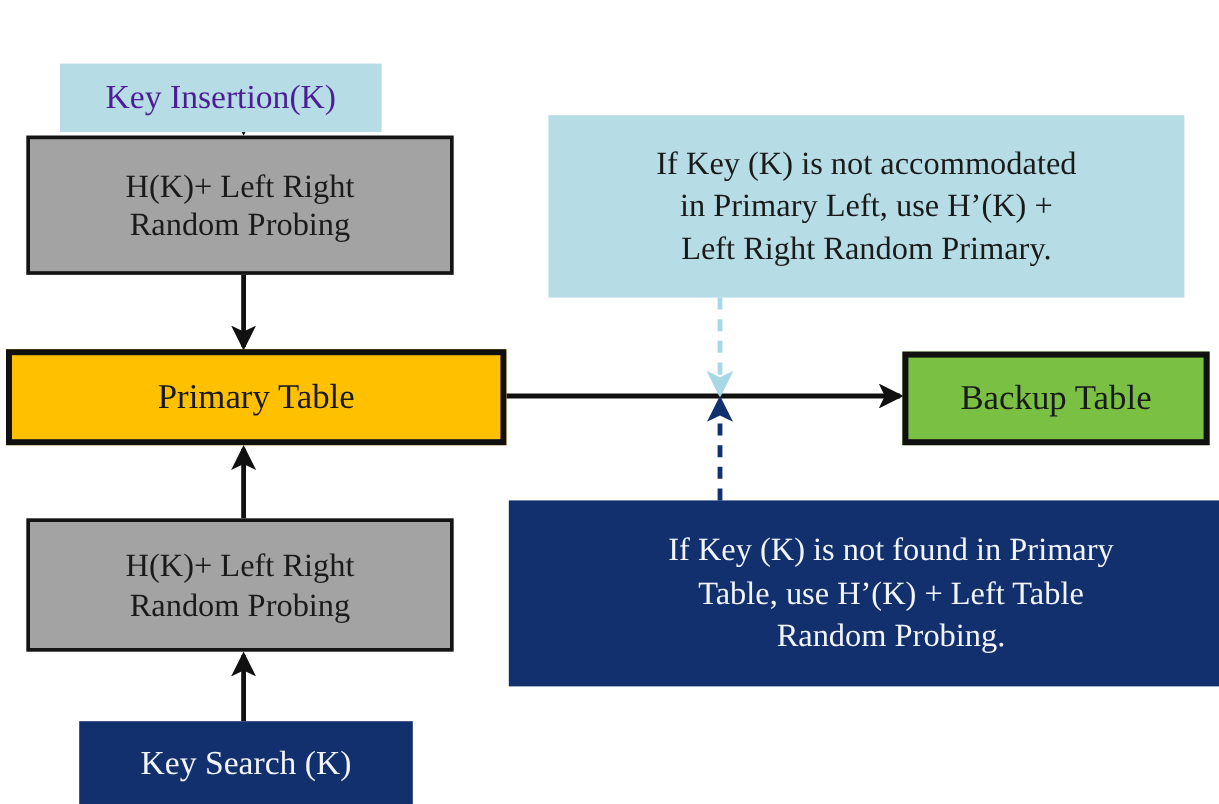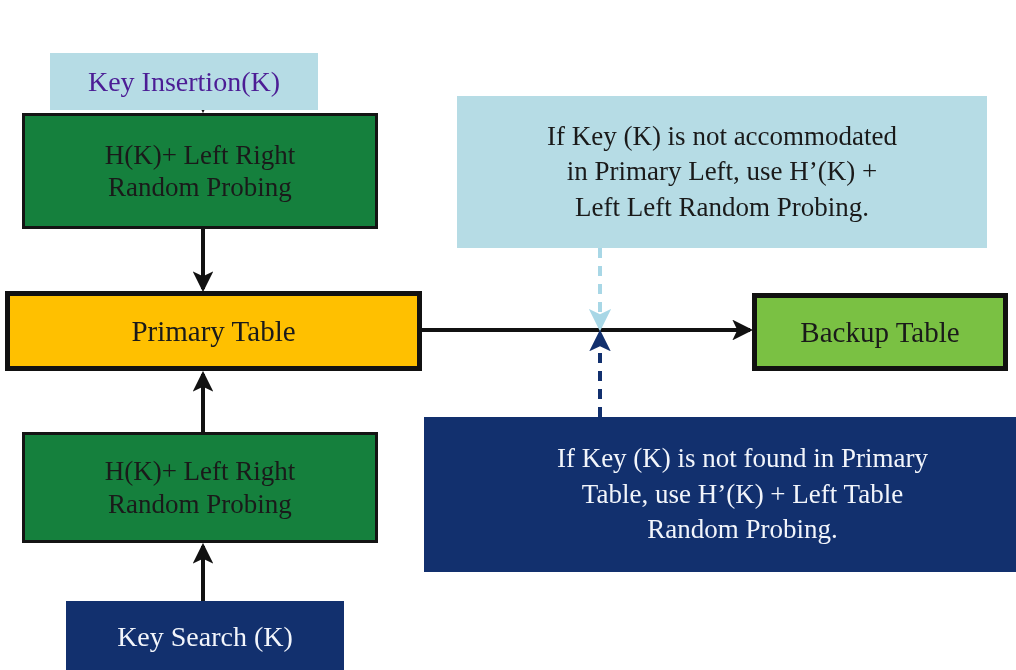--- a/index.html
+++ b/index.html
@@ -37,21 +37,21 @@
   
   #key-search {
     left: 66px; top: 601px; width: 278px; height: 72px;
     background: #12306e;
     color: #f2f5fb;
     font-size: 28px;
   }
 
   
   .proc-box {
-    background: #15803d;
+    background: #a3a3a3;
     border: 3px solid #141414;
     color: #1a1a1a;
     font-size: 27px;
     padding: 0 10px;
   }
   #proc-insert { left: 22px; top: 113px; width: 356px; height: 116px; }
   #proc-search { left: 22px; top: 432px; width: 356px; height: 111px; }
 
   
   #primary-table {
@@ -159,21 +159,21 @@
   </div>
 
   <div class="node" id="key-search">
     <span>Key Search (K)</span>
   </div>
 
   <div class="node" id="note-insert">
     <span>
       <span class="note-text">If Key (K) is not accommodated</span>
       <span class="note-text">in Primary Left, use H’(K) +</span>
-      <span class="note-text">Left Left Random Probing.</span>
+      <span class="note-text">Left Right Random Primary.</span>
     </span>
   </div>
 
   <div class="node" id="note-search">
     <span>
       <span class="note-text">If Key (K) is not found in Primary</span>
       <span class="note-text">Table, use H’(K) + Left Table</span>
       <span class="note-text">Random Probing.</span>
     </span>
   </div>

